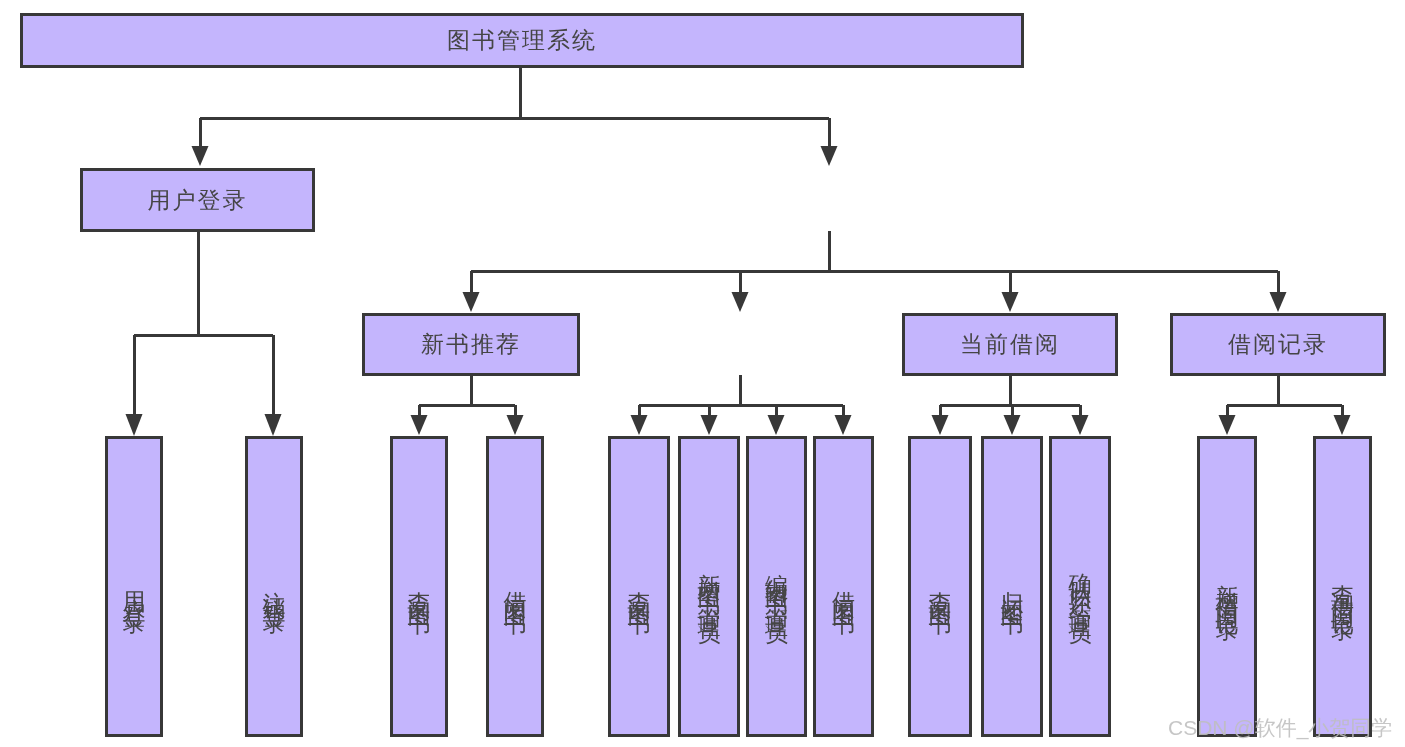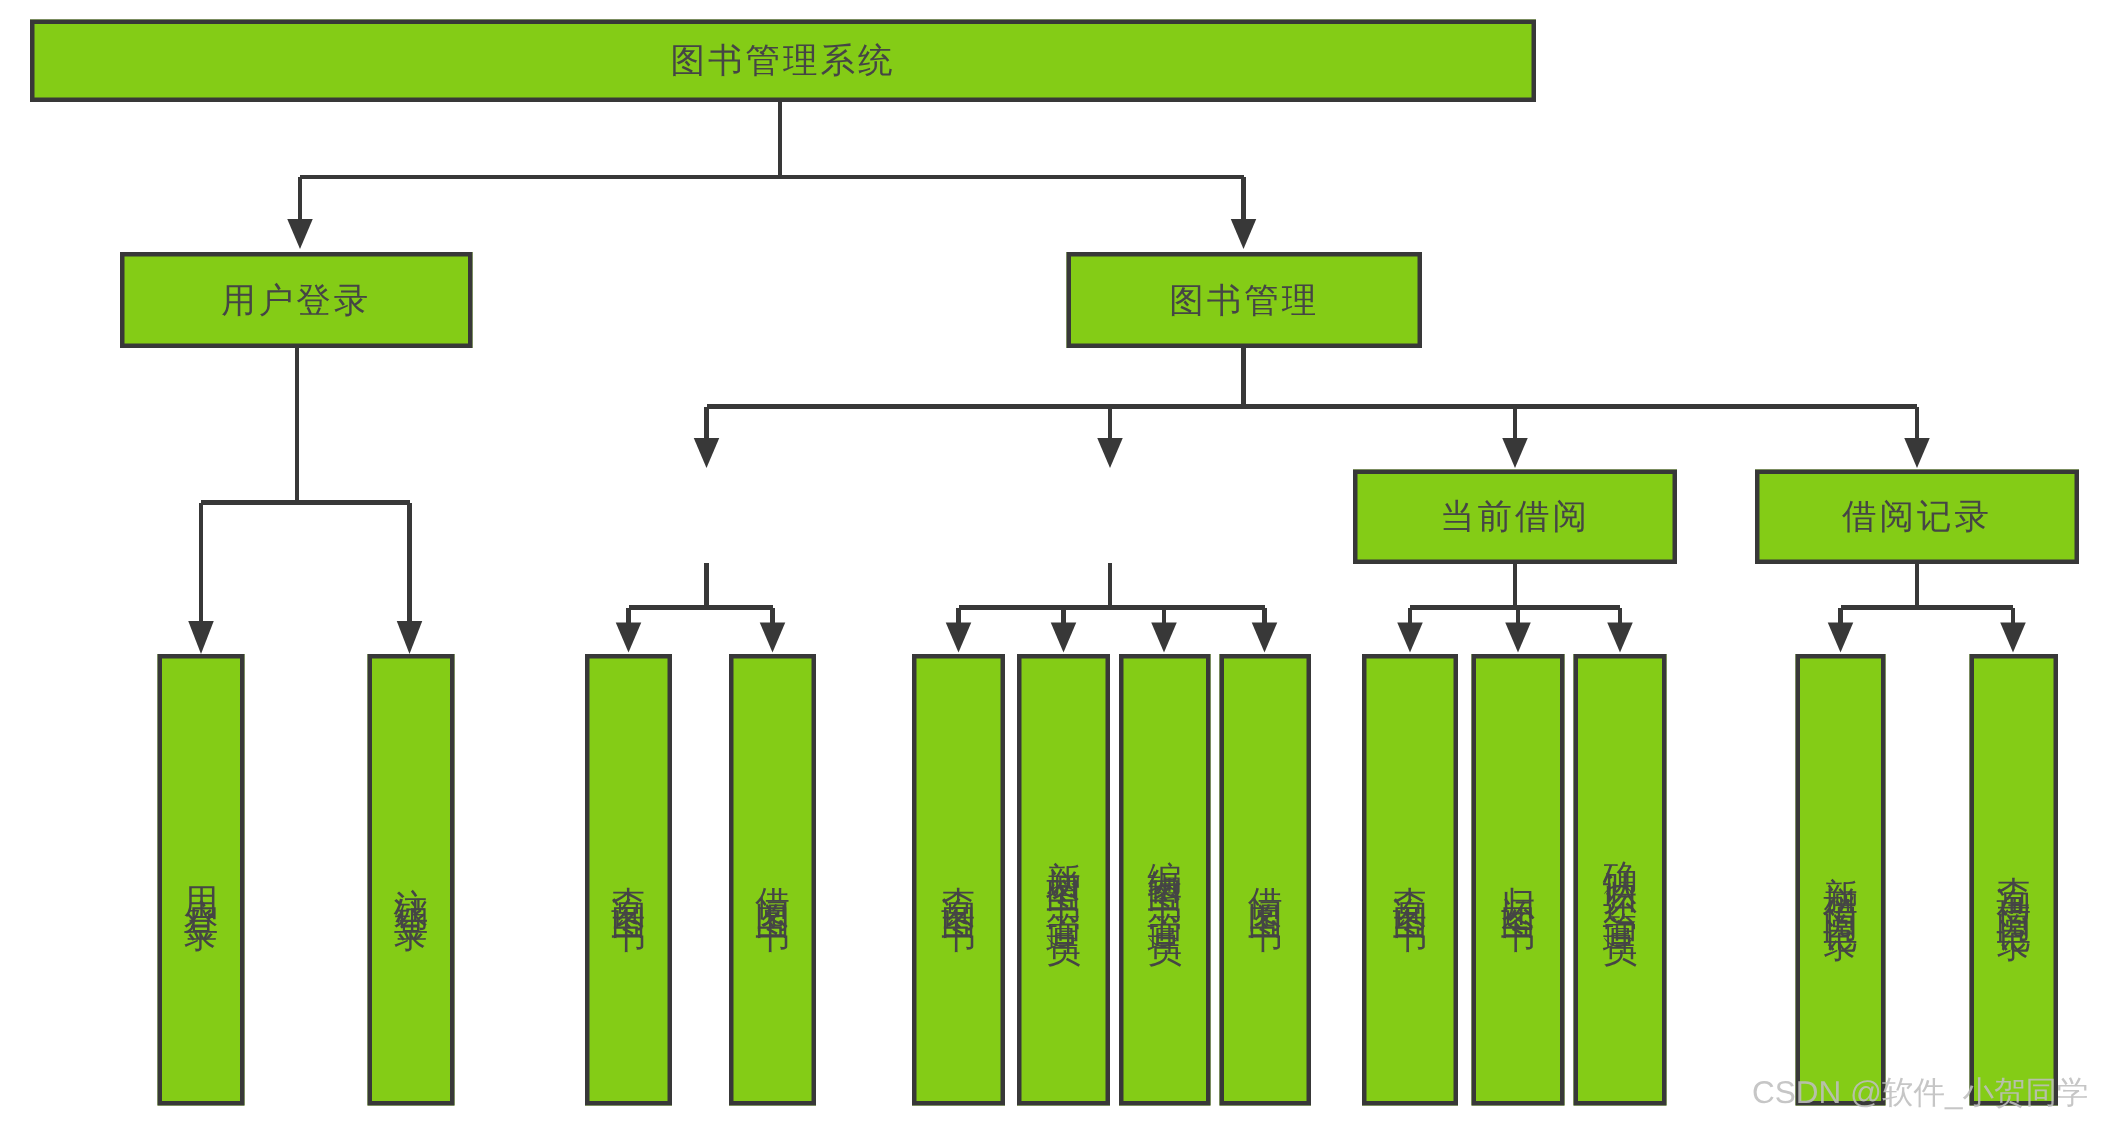--- a/index.html
+++ b/index.html
@@ -20,21 +20,21 @@
     left: 0;
     top: 0;
     width: 1405px;
     height: 747px;
     z-index: 1;
   }
   .node {
     position: absolute;
     box-sizing: border-box;
     border: 3px solid #383838;
-    background: #84cc16;
+    background: #c4b5fd;
     display: flex;
     align-items: center;
     justify-content: center;
     z-index: 2;
   }
   .hbox span {
     font-size: 23px;
     letter-spacing: 2px;
     color: #454545;
     white-space: nowrap;
@@ -104,24 +104,24 @@
     </g>
   </svg>
 
   <div class="node hbox" style="left:20px;top:13px;width:1004px;height:55px">
     <span>图书管理系统</span>
   </div>
 
   <div class="node hbox" style="left:80px;top:168px;width:235px;height:64px">
     <span>用户登录</span>
   </div>
-  <div class="node hbox" style="left:711px;top:168px;width:237px;height:64px">
-    <span>图书管理</span>
+
+  <div class="node hbox" style="left:362px;top:313px;width:218px;height:63px">
+    <span>新书推荐</span>
   </div>
-
   <div class="node hbox" style="left:1170px;top:313px;width:216px;height:63px">
     <span>借阅记录</span>
   </div>
   <div class="node hbox" style="left:902px;top:313px;width:216px;height:63px">
     <span>当前借阅</span>
   </div>
 
   <div class="node vbox" style="left:105px;top:436px;width:58px;height:301px">
     <span>用户登录</span>
   </div>

